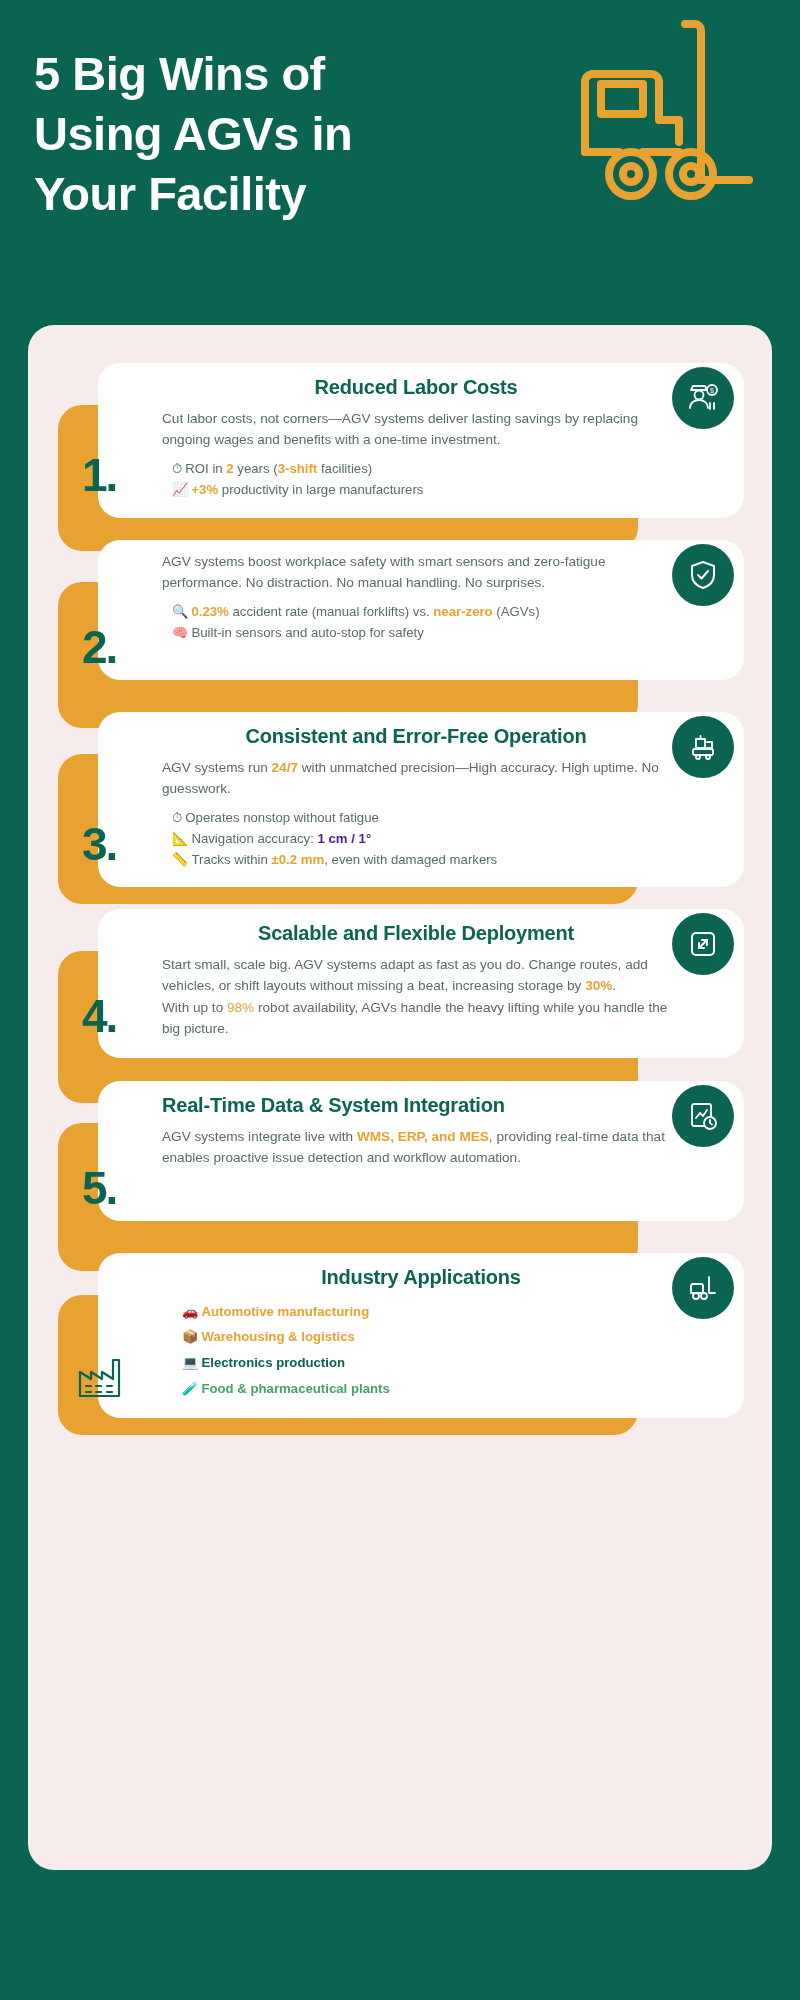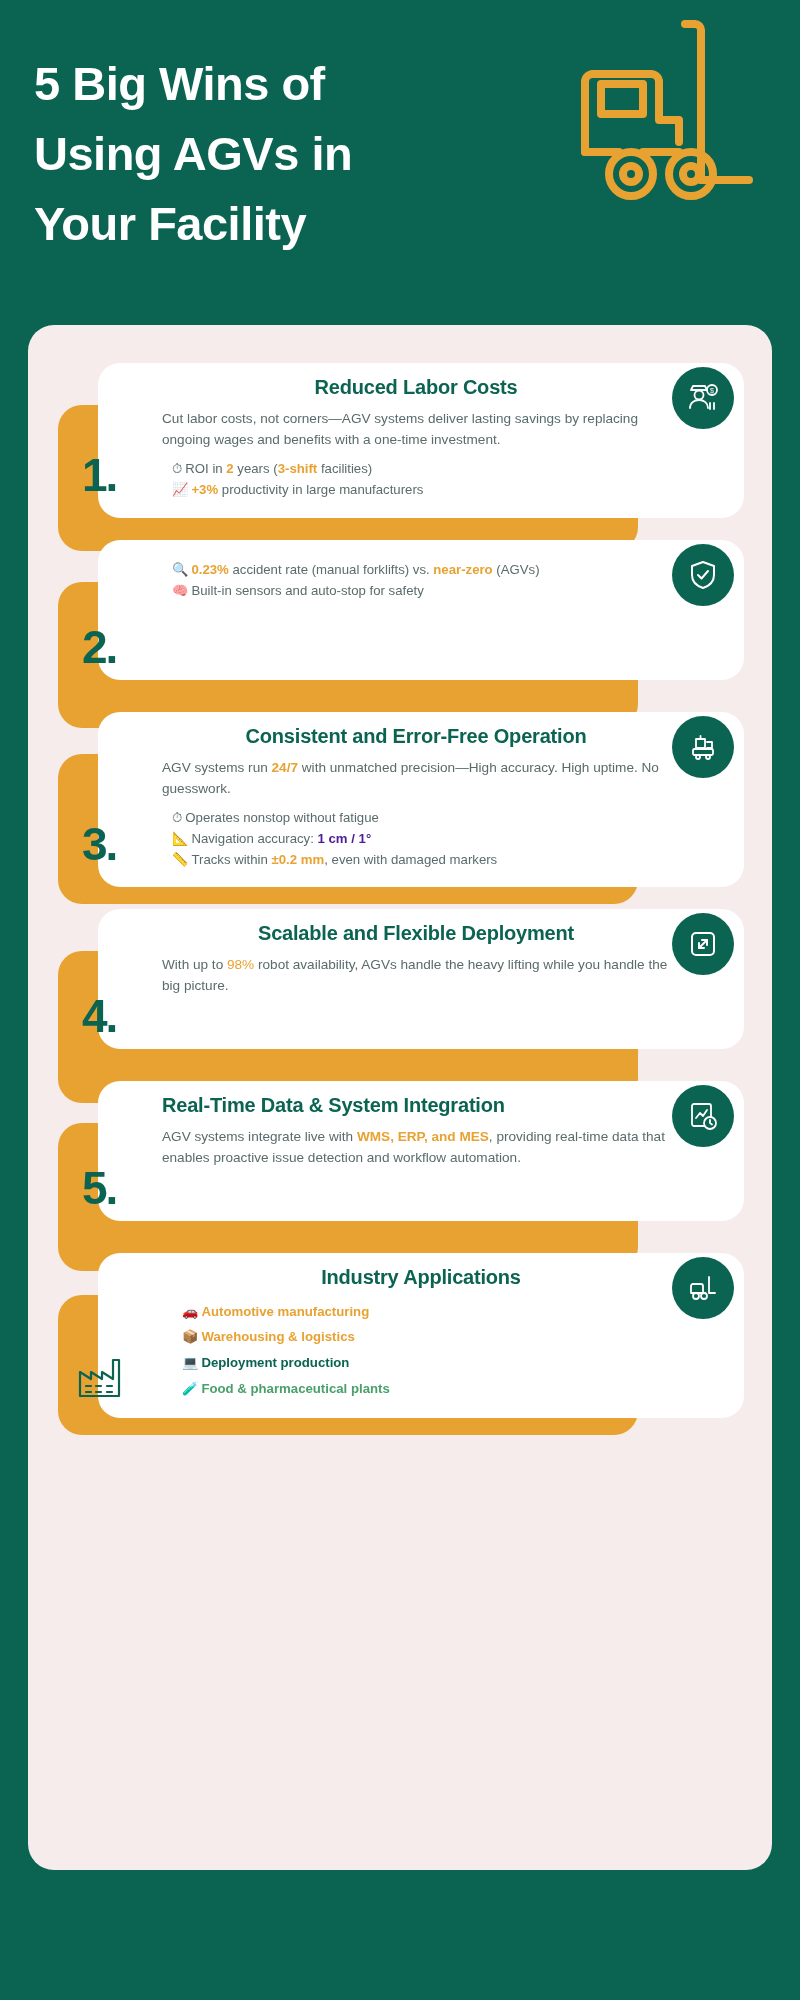--- a/index.html
+++ b/index.html
@@ -20,21 +20,21 @@
   }
   .title {
     color:#ffffff;
     font-size:47px;
     line-height:1.28;
     font-weight:bold;
     letter-spacing:-0.5px;
     width:470px;
     padding-top:16px;
   }
-  .title .ln { display:block;margin-top:10px; }
+  .title .ln { display:block; }
   .forklift {
     position:absolute;
     right:28px;
     top:14px;
     width:215px;
     height:205px;
   }
 
   
   .panel {
@@ -184,20 +184,21 @@
         <path d="M24 22 v6 M28 22 v6"></path>
       </svg>
     </div>
   </div>
 
   <div class="card c2">
     <div class="orange"></div>
     <div class="num">2.</div>
     <div class="white">
       <div class="card-body">
+        <p>AGV systems boost workplace safety with smart sensors and zero-fatigue performance. No distraction. No manual handling. No surprises.</p>
         <div class="bullets">
             <div class="bullet"><span class="bi">🔍</span><span class="hl" style="color: rgb(232, 162, 49); font-weight: bold;">0.23%</span><span> accident rate (manual forklifts) vs. </span><span class="hl" style="color: rgb(232, 162, 49); font-weight: bold;">near-zero</span><span> (AGVs)</span></div>
             <div class="bullet"><span class="bi">🧠</span><span>Built-in sensors and auto-stop for safety</span></div>
           </div>
       </div>
     </div>
     <div class="badge">
       <svg width="32" height="32" viewBox="0 0 32 32" fill="none" stroke="#ffffff" stroke-width="2" stroke-linecap="round" stroke-linejoin="round">
         <path d="M16 3 L27 7 v9 c0 7-5 11-11 13 C10 27 5 23 5 16 V7 z"></path>
         <path d="M11 16 l3.5 3.5 L21 12"></path>
@@ -230,20 +231,21 @@
       </svg>
     </div>
   </div>
 
   <div class="card c4">
     <div class="orange"></div>
     <div class="num">4.</div>
     <div class="white">
       <div class="card-title center">Scalable and Flexible Deployment</div>
       <div class="card-body">
+        <p><span>Start small, scale big. AGV systems adapt as fast as you do. Change routes, add vehicles, or shift layouts without missing a beat, increasing storage by </span><span class="hl" style="color: rgb(232, 162, 49); font-weight: bold;">30%</span><span>.</span></p>
         <p><span>With up to </span><span class="hl" style="color: rgb(232, 162, 49); font-weight: normal;">98%</span><span> robot availability, AGVs handle the heavy lifting while you handle the big picture.</span></p>
       </div>
     </div>
     <div class="badge">
       <svg width="32" height="32" viewBox="0 0 32 32" fill="none" stroke="#ffffff" stroke-width="2" stroke-linecap="round" stroke-linejoin="round">
         <rect x="5" y="5" width="22" height="22" rx="4"></rect>
         <path d="M12 20 L20 12"></path>
         <path d="M20 12 h-5 M20 12 v5"></path>
         <path d="M12 20 h5 M12 20 v-5"></path>
       </svg>
@@ -277,21 +279,21 @@
         <path d="M10 34 h5 M20 34 h5 M31 34 h5"></path>
         <path d="M10 40 h5 M20 40 h5 M31 40 h5"></path>
       </svg>
     </div>
     <div class="white">
       <div class="card-title center">Industry Applications</div>
       <div class="card-body">
         <div class="bullets">
             <div class="bullet"><span class="bi">🚗</span><span class="hl" style="color: rgb(232, 162, 49); font-weight: bold;">Automotive manufacturing</span></div>
             <div class="bullet"><span class="bi">📦</span><span class="hl" style="color: rgb(232, 162, 49); font-weight: bold;">Warehousing &amp; logistics</span></div>
-            <div class="bullet"><span class="bi">💻</span><span style="color: rgb(11, 99, 81); font-weight: bold;">Deployment production</span></div>
+            <div class="bullet"><span class="bi">💻</span><span style="color: rgb(11, 99, 81); font-weight: bold;">Electronics production</span></div>
             <div class="bullet"><span class="bi">🧪</span><span style="color: rgb(74, 160, 106); font-weight: bold;">Food &amp; pharmaceutical plants</span></div>
           </div>
       </div>
     </div>
     <div class="badge">
       <svg width="32" height="32" viewBox="0 0 32 32" fill="none" stroke="#ffffff" stroke-width="1.8" stroke-linecap="round" stroke-linejoin="round">
         <path d="M22 5 v16 M22 21 h6"></path>
         <path d="M6 12 h8 a2 2 0 0 1 2 2 v6"></path>
         <path d="M6 12 a2 2 0 0 0 -2 2 v7 h14"></path>
         <circle cx="9" cy="24" r="3"></circle>

